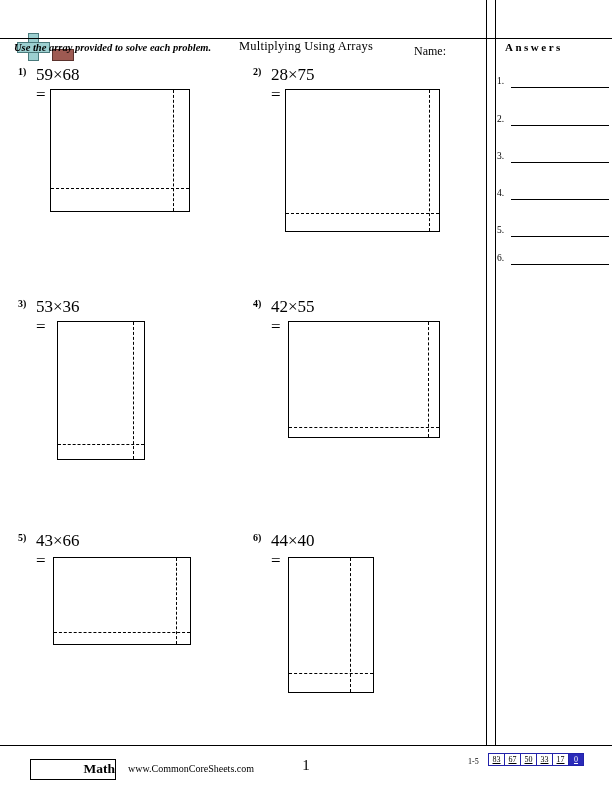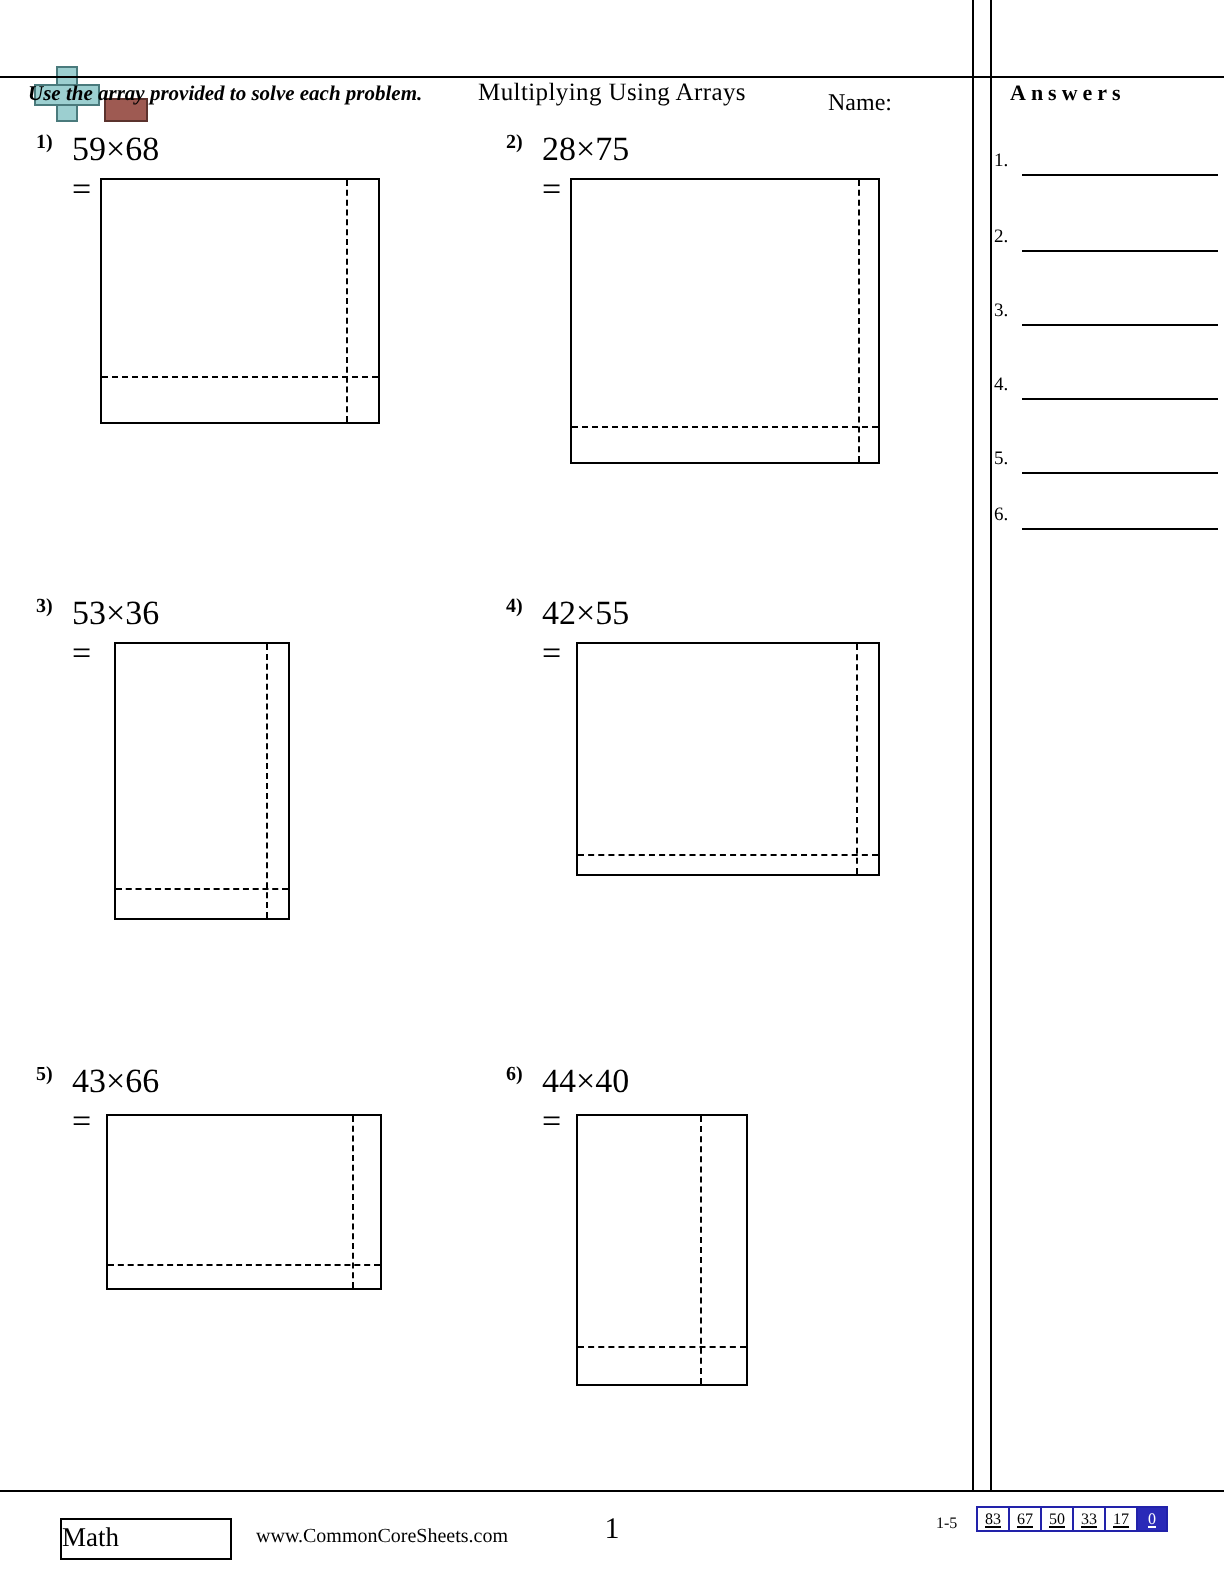--- a/index.html
+++ b/index.html
@@ -172,23 +172,23 @@
     background: #000;
   }
 
   
   .footer-math {
     position: absolute;
     left: 30px; top: 759px;
     width: 86px; height: 21px;
     border: 1.5px solid #000;
     box-sizing: border-box;
-    text-align: left;
+    text-align: right;
     font-size: 13.5px;
-    font-weight: normal;
+    font-weight: bold;
     line-height: 18px;
   }
   .footer-url {
     position: absolute;
     left: 128px; top: 763px;
     font-size: 10px;
   }
   .footer-page {
     position: absolute;
     left: 0; top: 757px;

